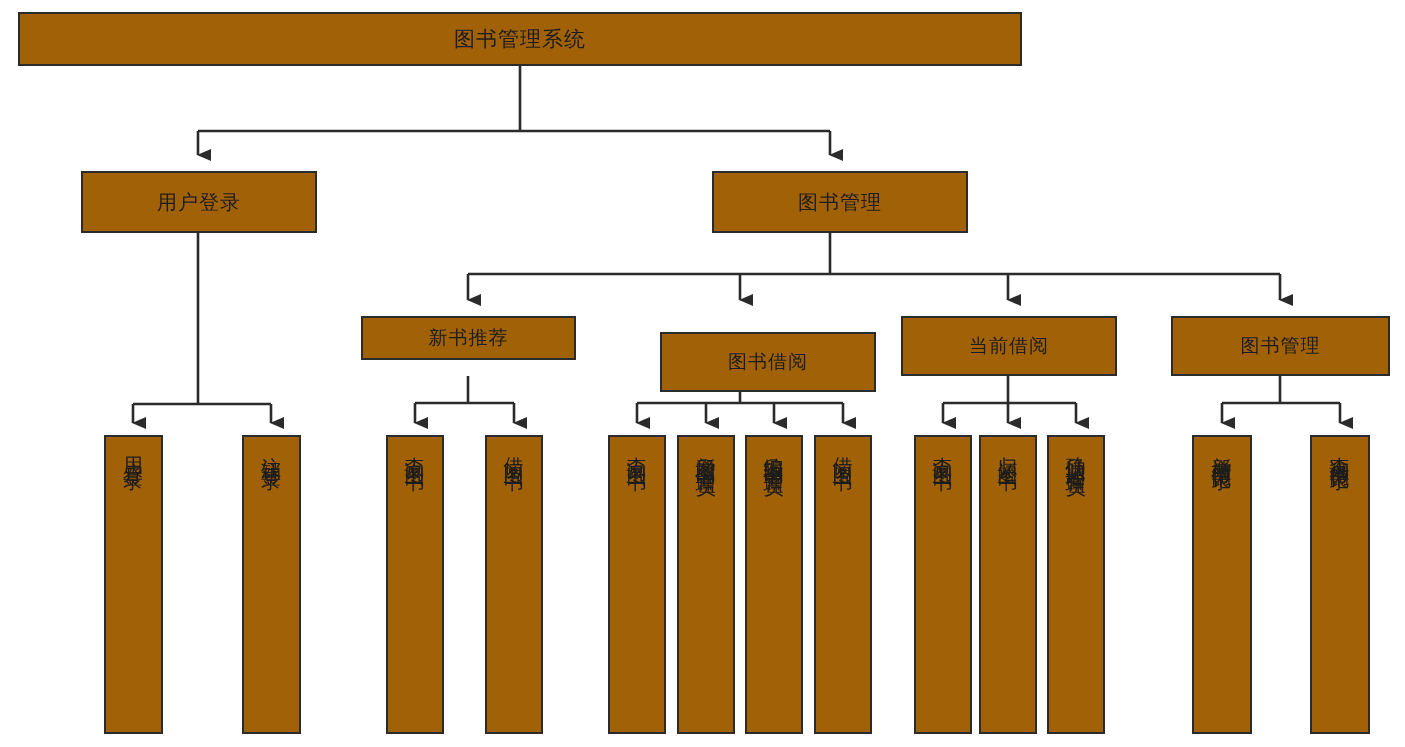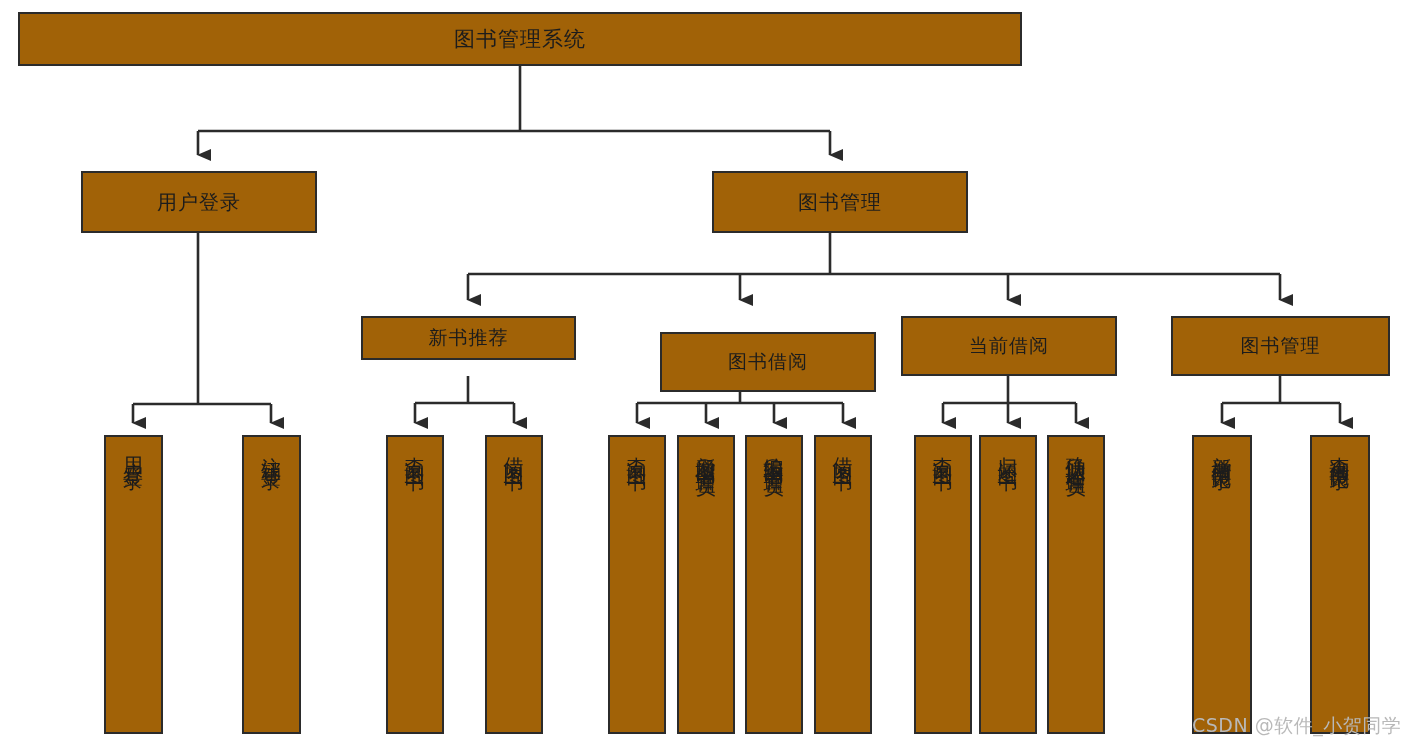--- a/index.html
+++ b/index.html
@@ -161,15 +161,14 @@
     <span class="label">确认归还（管理员）</span>
   </div>
 
   <div class="node leaf tall" style="left:1192px;top:435px;width:60px;height:299px;">
     <span class="label">新增借阅记录</span>
   </div>
   <div class="node leaf tall" style="left:1310px;top:435px;width:60px;height:299px;">
     <span class="label">查询借阅记录</span>
   </div>
 
-  <div class="watermark" style="left:1192px;top:713px;">CSDN @软件_小贺同学</div>
 
 </div>
 
 </body></html>

